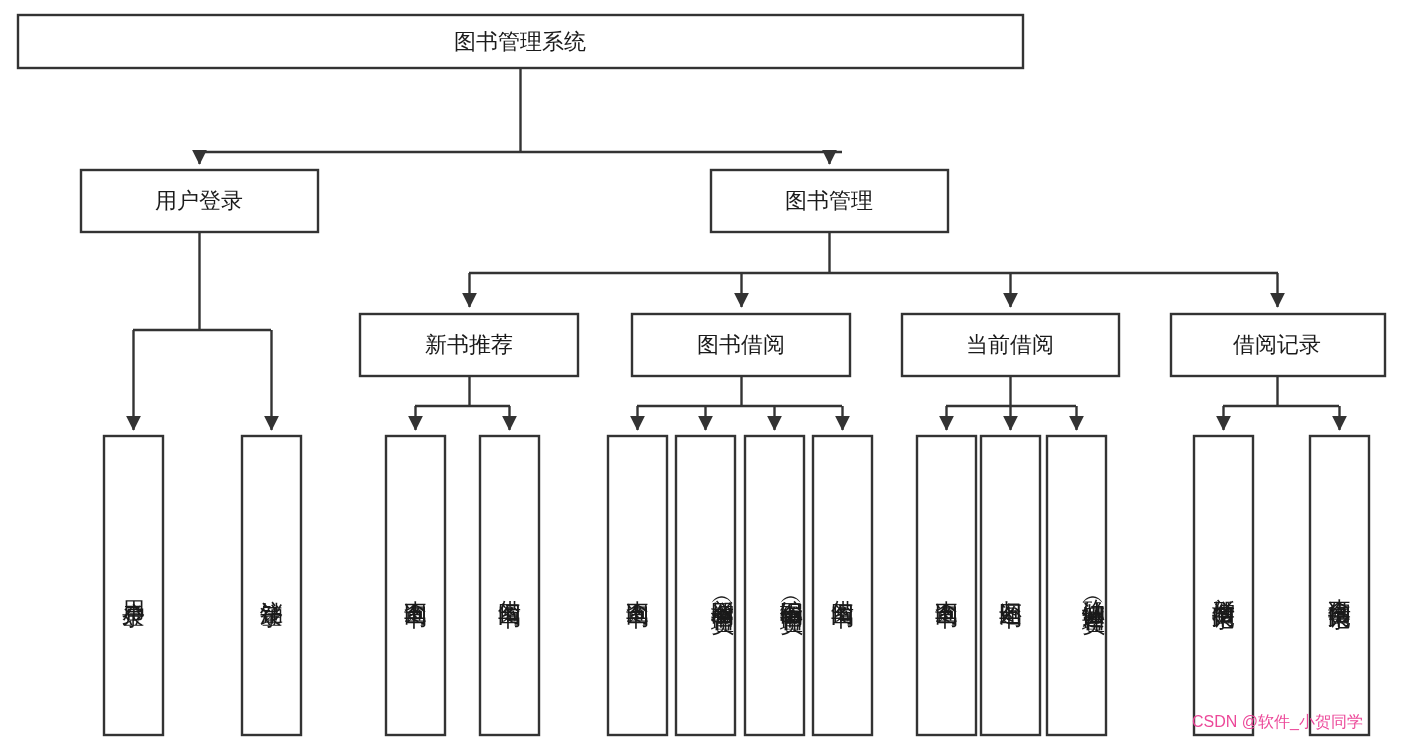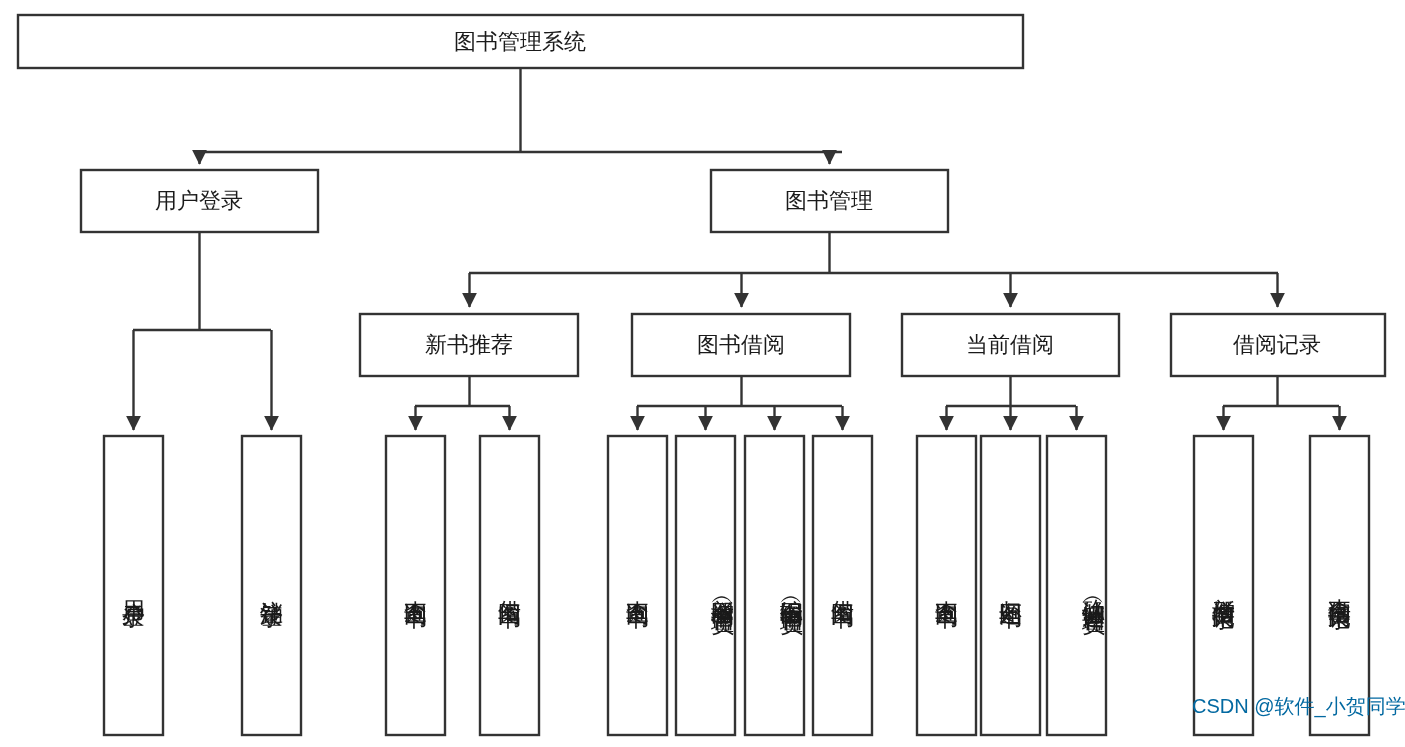--- a/index.html
+++ b/index.html
@@ -61,25 +61,25 @@
     display: flex;
     align-items: center;
     justify-content: center;
     text-align: center;
     white-space: nowrap;
     pointer-events: none;
   }
   .watermark {
     position: absolute;
     font-family: "Liberation Sans", "DejaVu Sans", sans-serif;
-    font-size: 20px;
-    color: #0369a1;
+    font-size: 16px;
+    color: #ec4899;
     white-space: nowrap;
     left: 1192px;
-    top: 693px;
+    top: 712px;
   }
 </style>
 </head>
 <body>
 
 <div id="diagram-root">
 
   <svg id="tree-svg" viewBox="0 0 1405 747">
     <defs>
       <marker id="arrow" viewBox="0 0 10 10" refX="9.5" refY="5" markerWidth="6.2" markerHeight="6.2" orient="auto-start-reverse">

